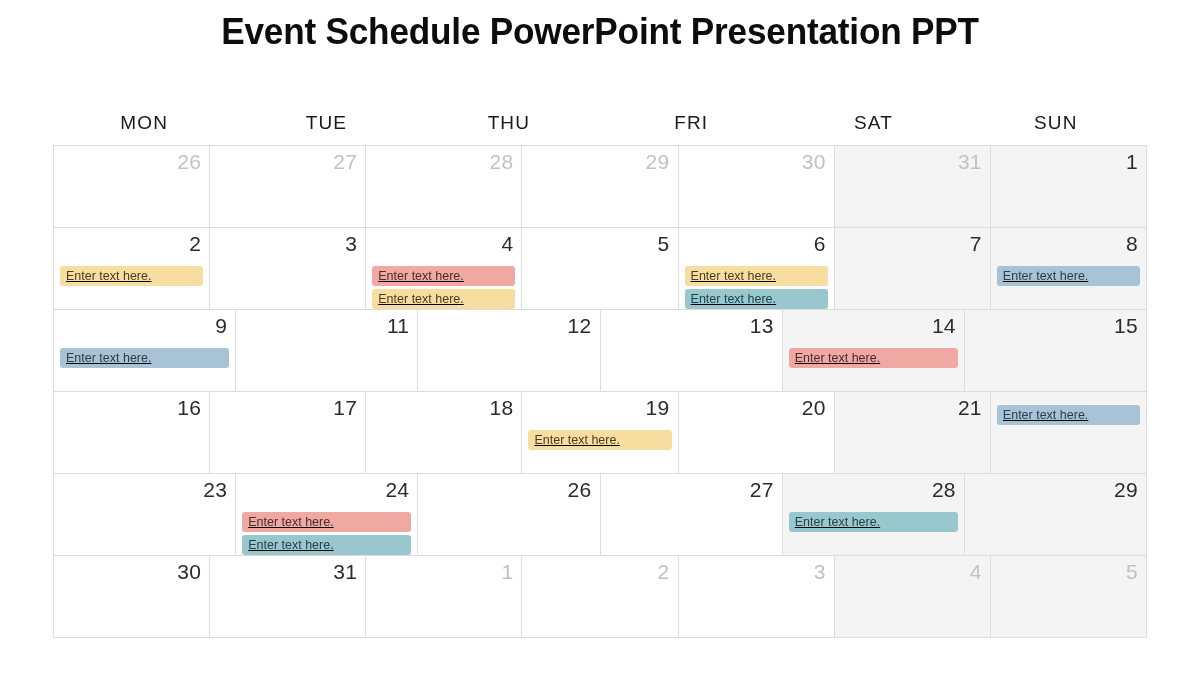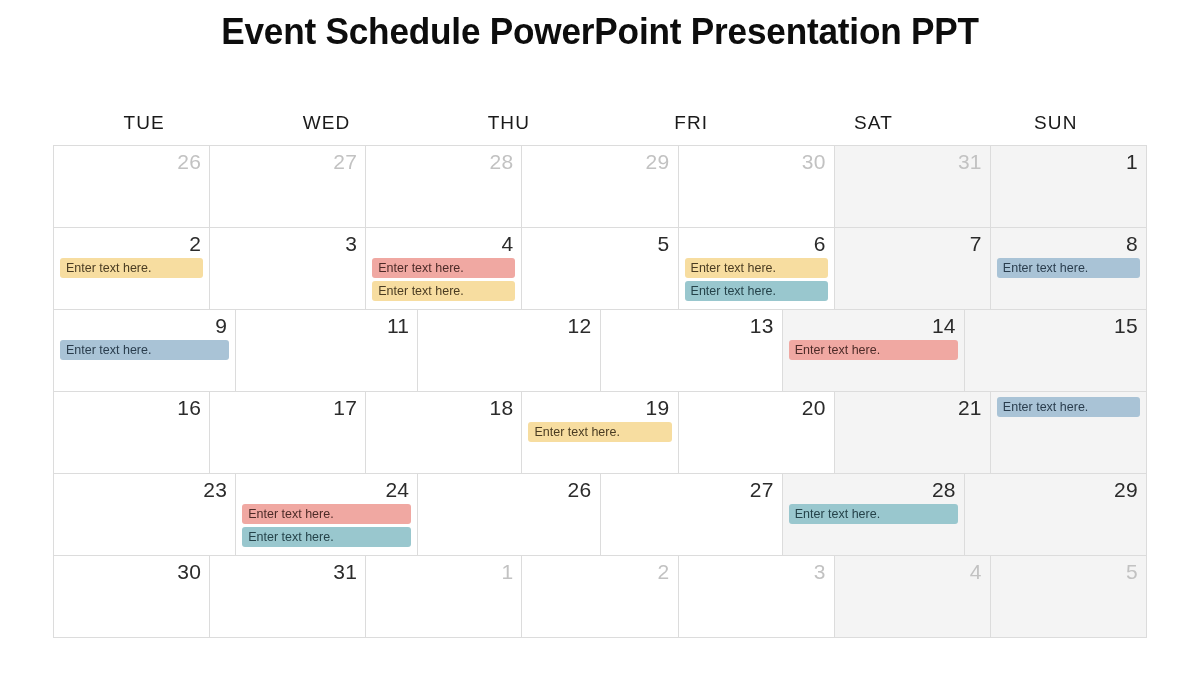--- a/index.html
+++ b/index.html
@@ -99,21 +99,22 @@
     color: #2b2b2b;
     line-height: 25px;
     letter-spacing: 0.3px;
     padding-right: 2px;
   }
   .cell.muted .daynum {
     color: #c2c2c2;
   }
 
   .events {
-    margin-top: 2px;
+    margin-top: 10px;
+    text-decoration: underline;
   }
 
   .pill {
     display: block;
     box-sizing: border-box;
     height: 20px;
     line-height: 20px;
     border-radius: 3px;
     margin: 0 0 3px 0;
     padding: 0 6px;
@@ -131,22 +132,22 @@
 </head>
 <body>
 
 <div class="page">
 
   <div class="title">Event Schedule PowerPoint Presentation PPT</div>
 
   <div class="calendar">
 
     <div class="dow-row">
+        <div class="dow">MON</div>
         <div class="dow">TUE</div>
-        <div class="dow">WED</div>
         <div class="dow">THU</div>
         <div class="dow">FRI</div>
         <div class="dow">SAT</div>
         <div class="dow">SUN</div>
       </div>
 
     <div class="grid">
         <div class="week">
           <div class="cell muted">
             <span class="daynum">26</span>

